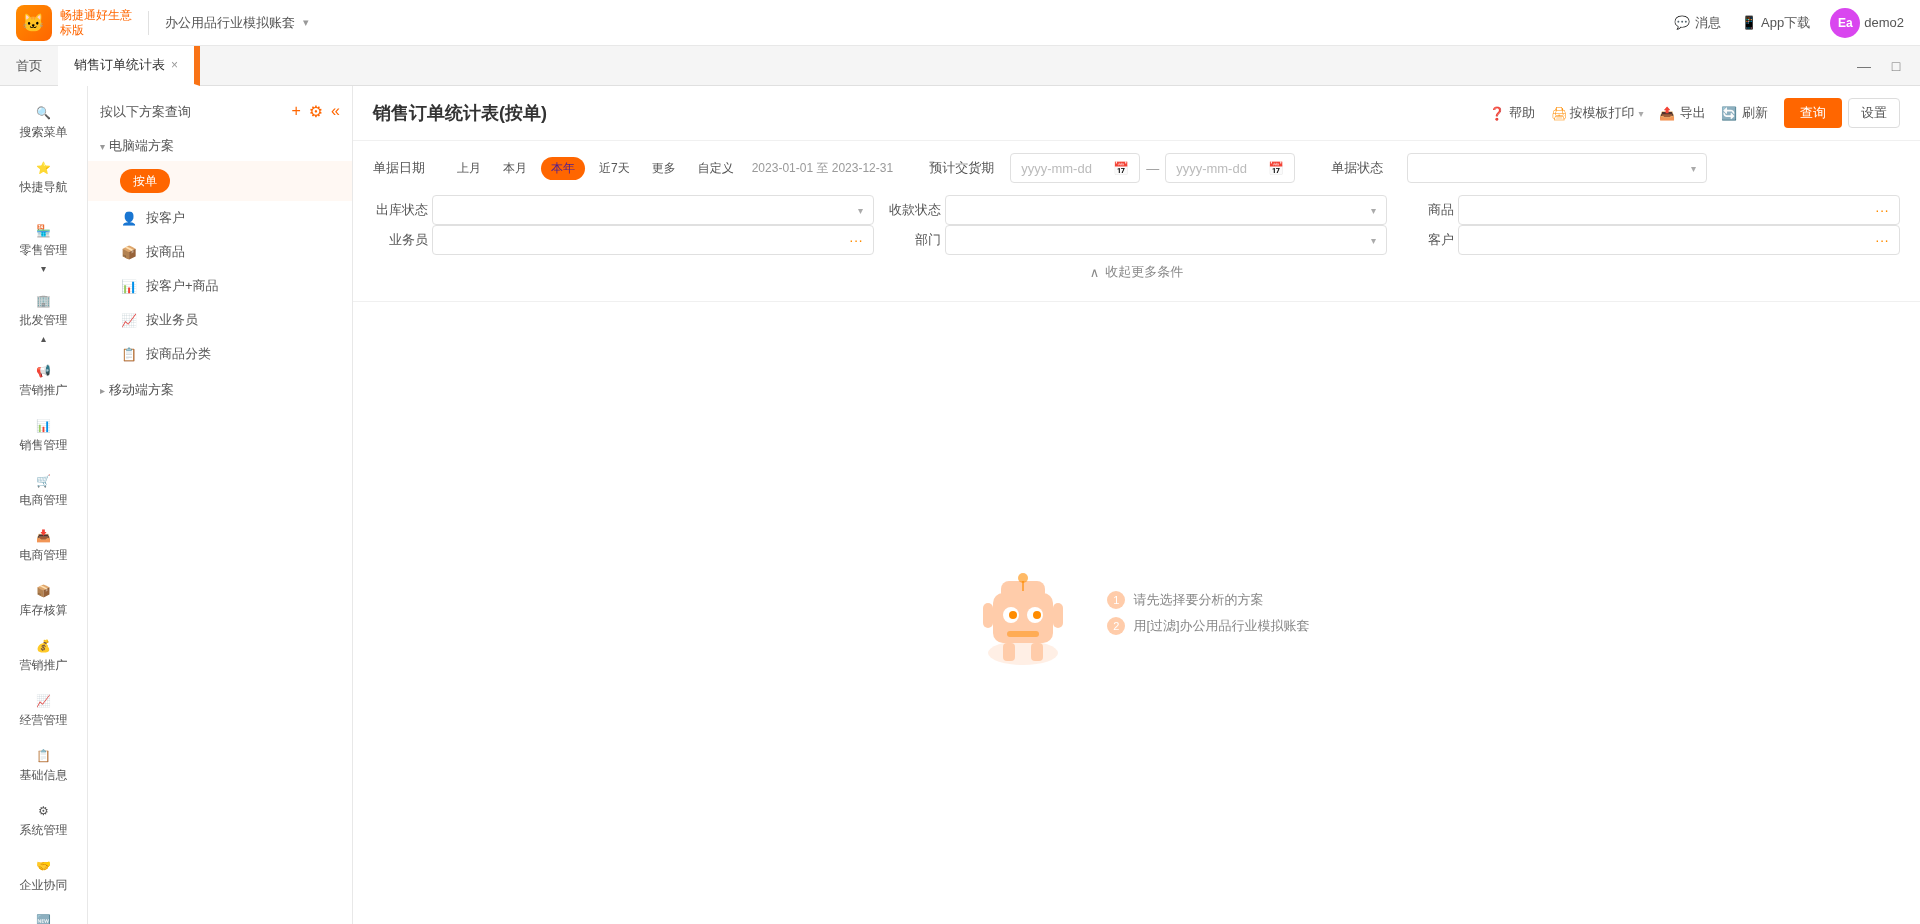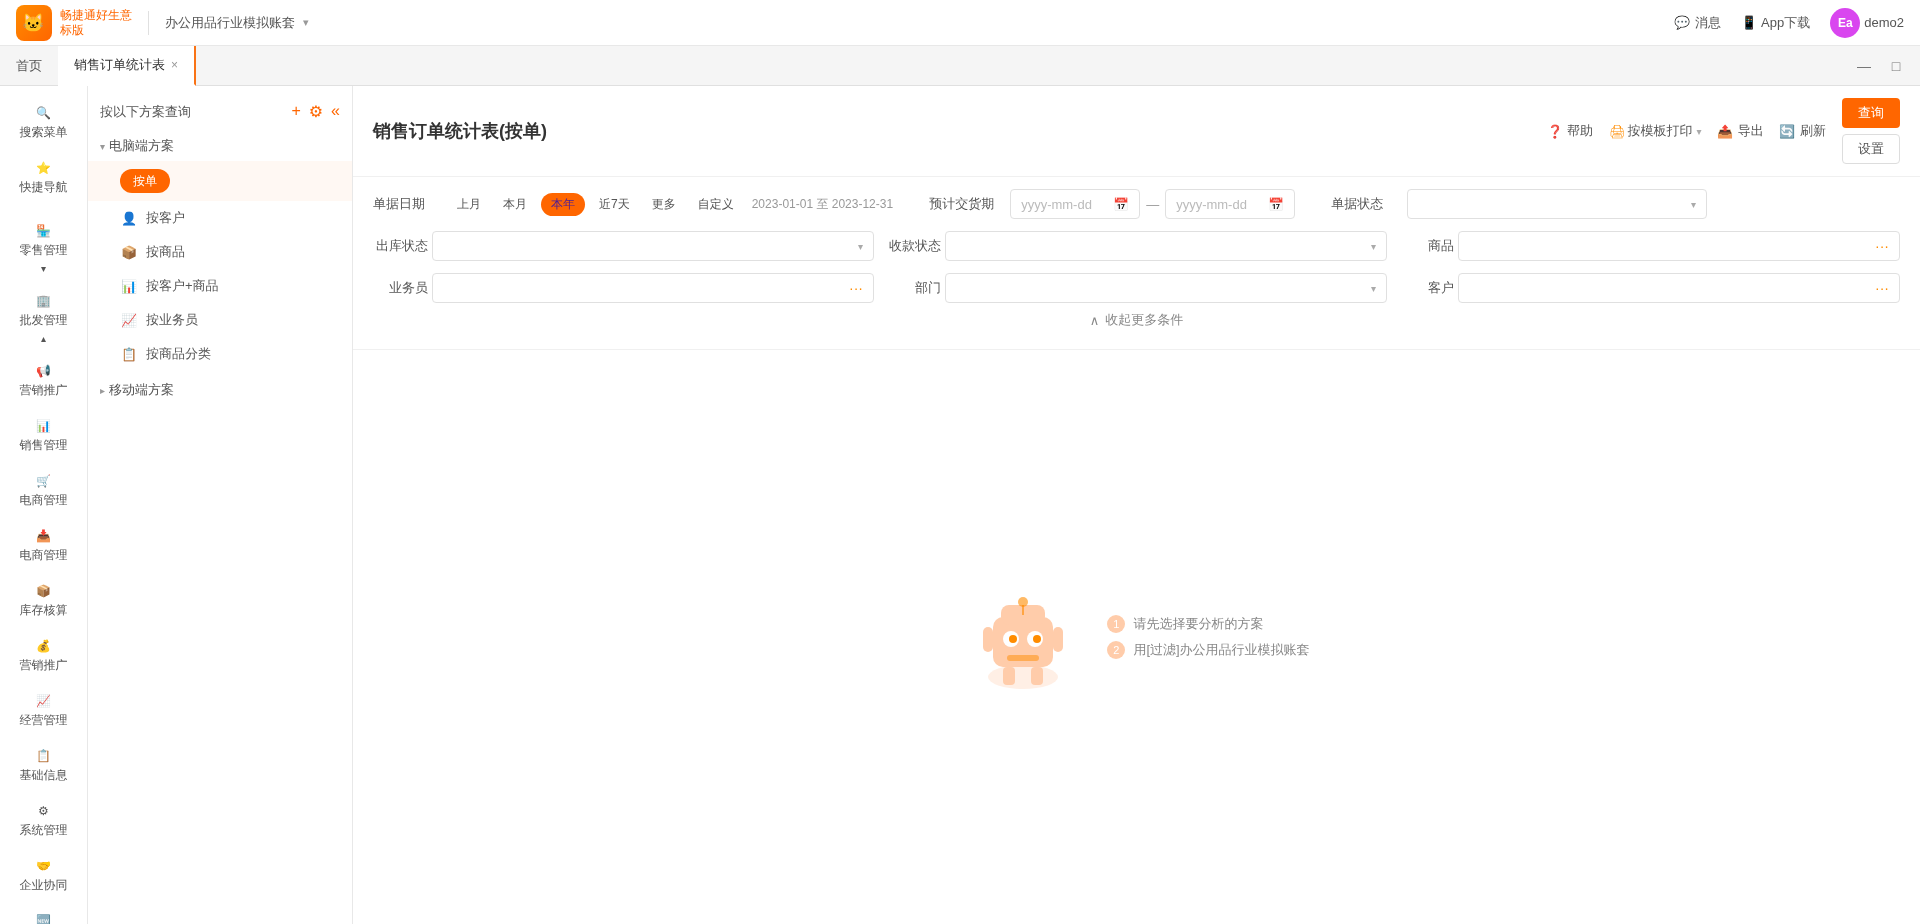--- a/index.html
+++ b/index.html
@@ -21,21 +21,21 @@
 
     
     .sidebar { width: 88px; background: #fff; border-right: 1px solid #e8e8e8; display: flex; flex-direction: column; align-items: center; padding-top: 10px; overflow-y: auto; flex-shrink: 0; }
     .sidebar-item { width: 100%; padding: 10px 0; display: flex; flex-direction: column; align-items: center; cursor: pointer; font-size: 12px; color: #555; gap: 4px; }
     .sidebar-item .label { font-size: 12px; }
     .sidebar-divider { width: 70%; height: 1px; background: #f0f0f0; margin: 4px 0; }
     .sidebar-item .arrow { font-size: 10px; }
 
     
     .tab-bar { background: #f5f5f5; height: 40px; display: flex; align-items: center; padding: 0 0 0 0; border-bottom: 1px solid #e0e0e0; flex-shrink: 0; }
-    .tab { padding: 0 16px; height: 40px; display: flex; align-items: center; cursor: pointer; font-size: 13px; color: #555; background: #e8e8e8; border-right: 2px solid #f97316; gap: 6px; }
+    .tab { padding: 0 16px; height: 40px; display: flex; align-items: center; cursor: pointer; font-size: 13px; color: #555; background: #e8e8e8; border-right: 6px solid #f97316; gap: 6px; }
     .tab.active { background: #fff; color: #333; border-bottom: 2px solid #fff; }
     .tab-close { font-size: 12px; color: #999; cursor: pointer; }
     .tab-home { color: #555; background: transparent; border: none; }
     .tab-actions { margin-left: auto; display: flex; align-items: center; gap: 8px; padding-right: 12px; }
     .tab-action-btn { width: 24px; height: 24px; display: flex; align-items: center; justify-content: center; cursor: pointer; color: #777; font-size: 14px; }
 
     
     .content { flex: 1; display: flex; overflow: hidden; }
 
     
@@ -83,21 +83,21 @@
     
     .empty-state { flex: 1; display: flex; flex-direction: column; align-items: center; justify-content: center; color: #999; gap: 12px; }
     .empty-state-img { width: 120px; height: 120px; position: relative; }
     .empty-state-text { display: flex; flex-direction: column; gap: 8px; }
     .empty-state-item { display: flex; align-items: center; gap: 8px; font-size: 13px; color: #888; }
     .empty-state-num { width: 18px; height: 18px; border-radius: 50%; background: #ffccaa; color: white; display: flex; align-items: center; justify-content: center; font-size: 11px; flex-shrink: 0; }
 
     .chevron-down { font-size: 10px; color: #aaa; }
     .collapse-row { display: flex; align-items: center; justify-content: center; gap: 6px; color: #888; font-size: 13px; cursor: pointer; padding: 8px 0; }
 
-    .btn-group-right { display: flex; flex-direction: column; gap: 6px; }
+    .btn-group-right { display: flex; gap: 6px; }
     .print-dropdown { display: flex; align-items: center; gap: 2px; }
   </style>
 </head>
 <body>
 
 <div class="topbar">
   <div class="topbar-left">
     <div class="logo">🐱</div>
     <div class="logo-text">
       <div>畅捷通好生意</div>
@@ -336,21 +336,21 @@
             </div>
           </div>
           <div class="filter-cell">
             <span class="filter-cell-label">商品</span>
             <div class="filter-cell-control" style="justify-content:flex-end;">
               <span class="dots-btn">···</span>
             </div>
           </div>
         </div>
 
-        <div class="filter-grid" style="margin-top:12px;">
+        <div class="filter-grid" style="">
           <div class="filter-cell">
             <span class="filter-cell-label">业务员</span>
             <div class="filter-cell-control" style="justify-content:flex-end;">
               <span class="dots-btn">···</span>
             </div>
           </div>
           <div class="filter-cell">
             <span class="filter-cell-label">部门</span>
             <div class="filter-cell-control">
               <span></span>

